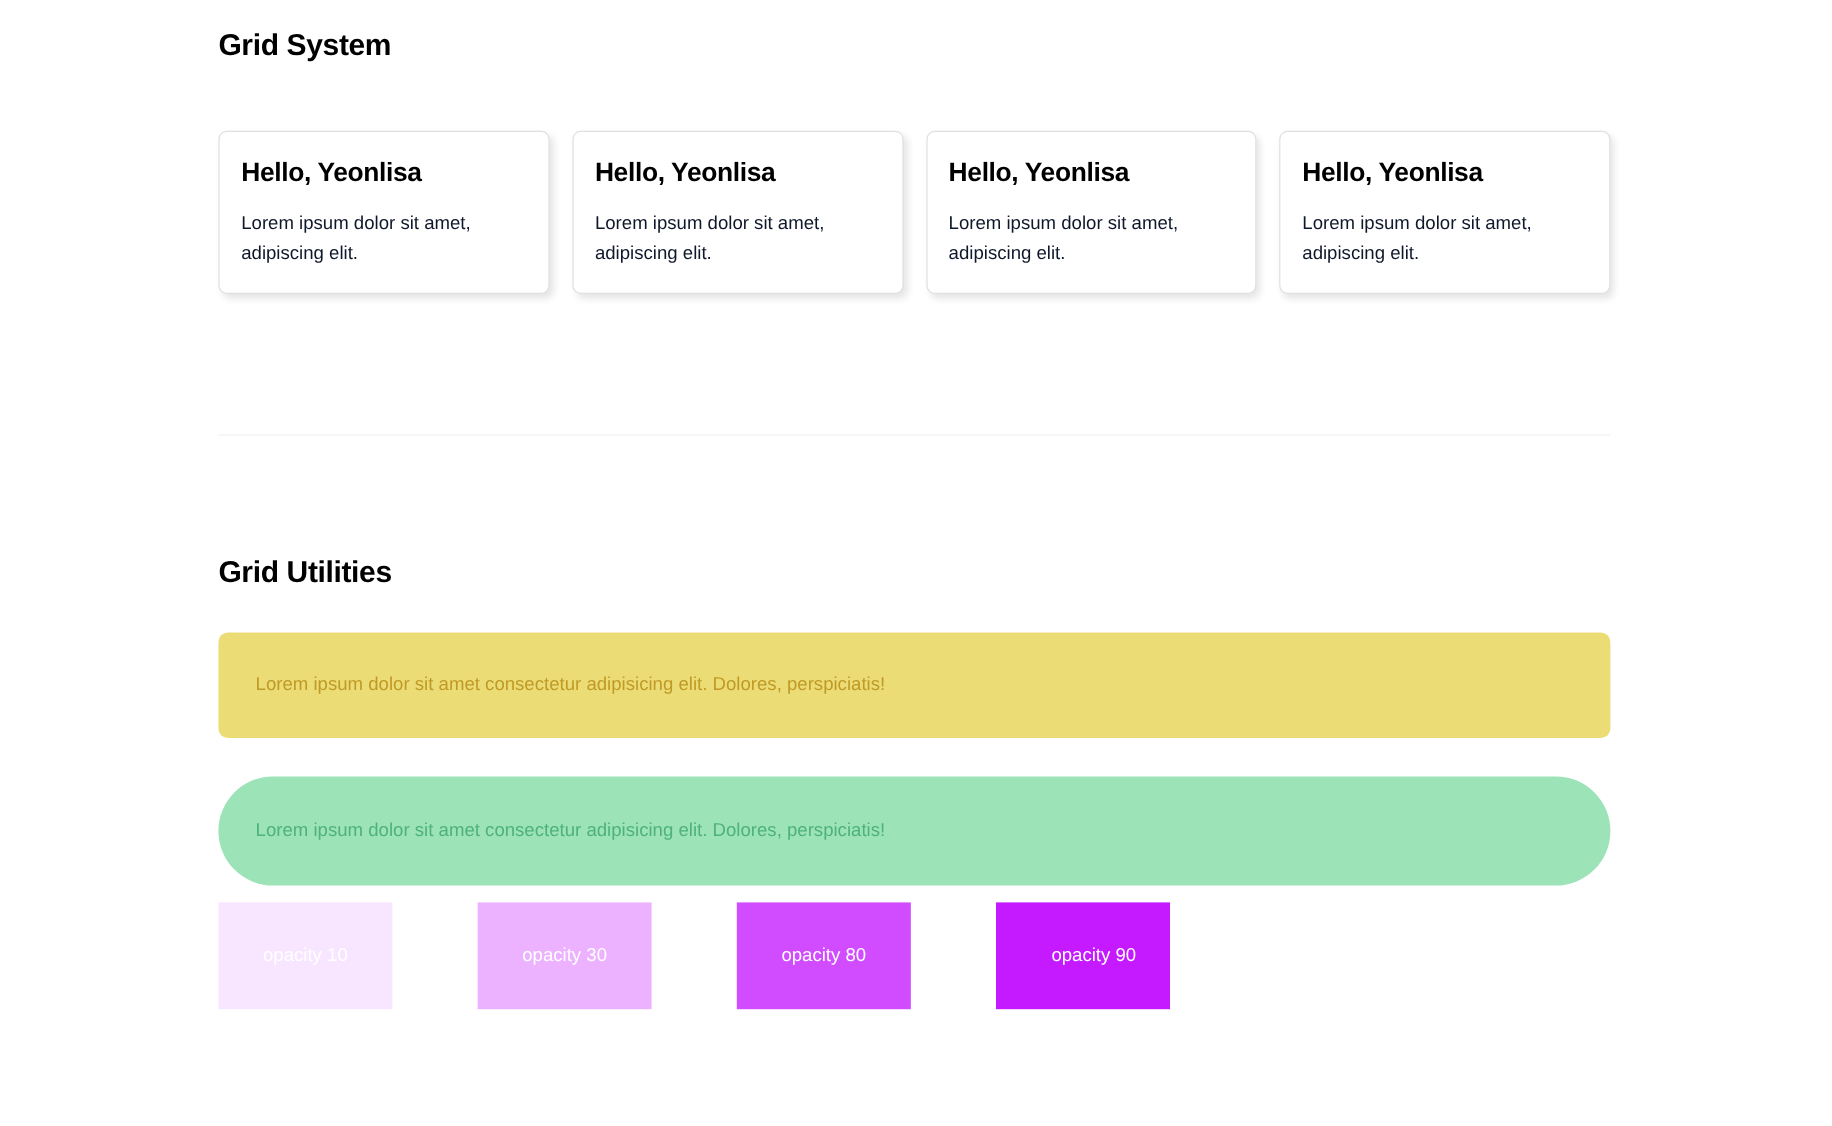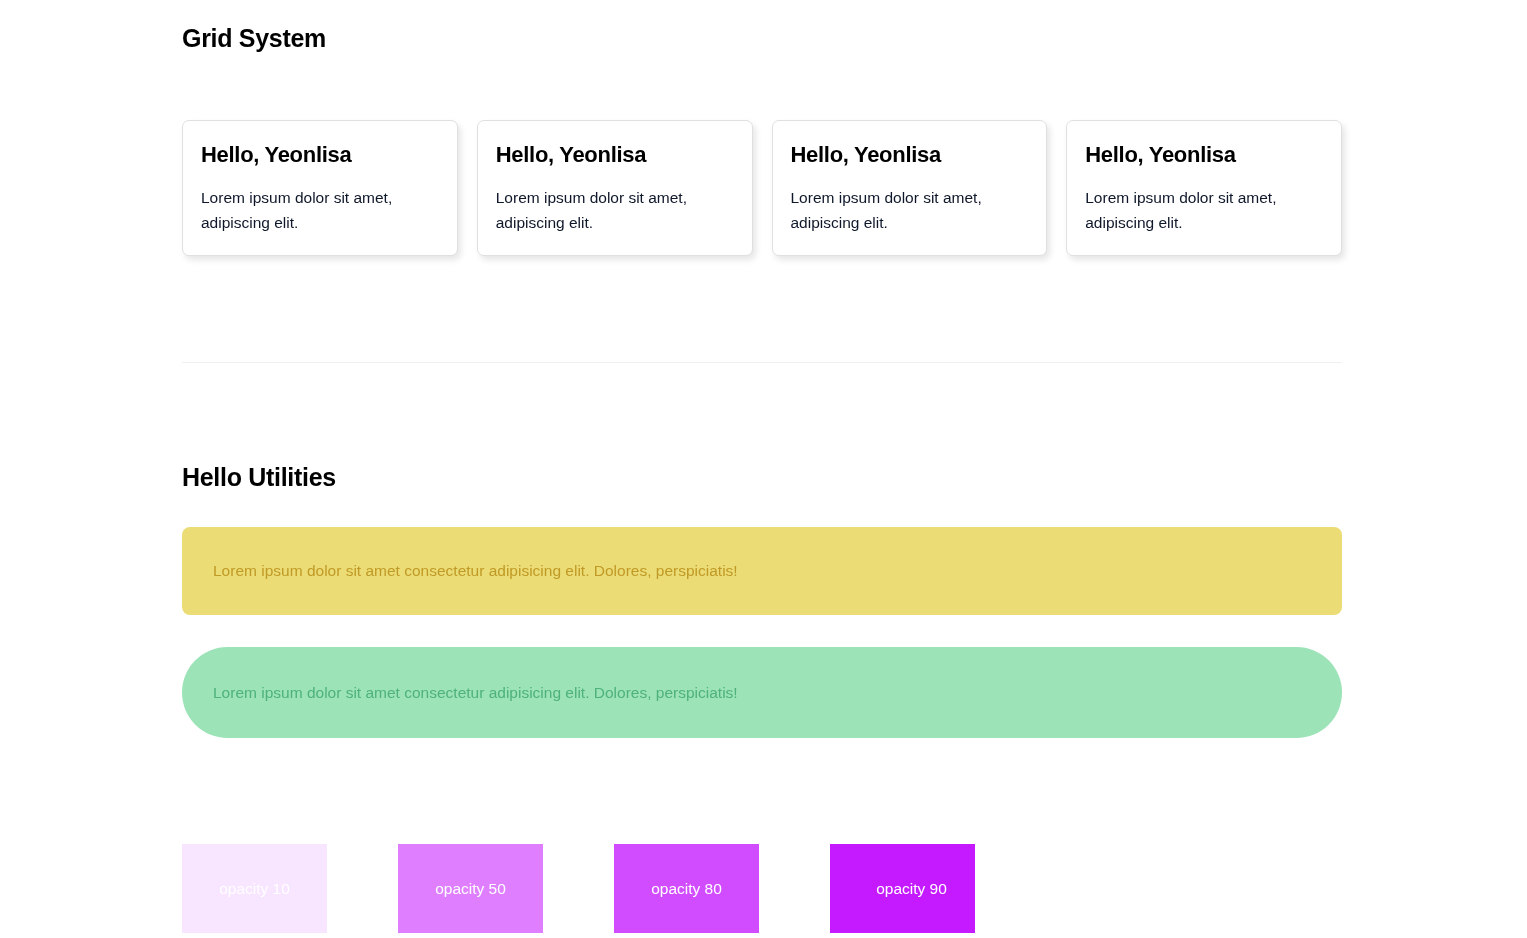--- a/index.html
+++ b/index.html
@@ -36,21 +36,21 @@
     color: #000000;
     margin: 0;
     line-height: 1;
   }
 
   #grid-system-title { top: 26px; }
   #using-utilities-title { top: 465px; }
 
   
   #card-grid {
-    top: 120px;
+    top: 109px;
     display: flex;
     gap: 19px;
   }
 
   .card {
     flex: 1 1 0;
     background: #ffffff;
     border: 1px solid #e0e0e0;
     border-radius: 7px;
     padding: 22px 18px 20px 18px;
@@ -105,21 +105,21 @@
   #alert-success {
     top: 647px;
     height: 91px;
     background: #9ce3b8;
     color: #4eb27a;
     border-radius: 46px;
   }
 
   
   #opacity-row {
-    top: 844px;
+    top: 752px;
     display: flex;
     gap: 71px;
   }
 
   .swatch {
     width: 145px;
     height: 89px;
     display: flex;
     align-items: center;
     justify-content: center;
@@ -160,40 +160,40 @@
 
     <div class="card">
       <h3 class="card-title">Hello, Yeonlisa</h3>
       <p class="card-text">Lorem ipsum dolor sit amet, adipiscing elit.</p>
     </div>
 
   </div>
 
   <hr class="container" id="divider">
 
-  <h2 class="container section-title" id="using-utilities-title">Hello Utilities</h2>
+  <h2 class="container section-title" id="using-utilities-title">Grid Utilities</h2>
 
   <div class="container alert" id="alert-warning">
     <span>Lorem ipsum dolor sit amet consectetur adipisicing elit. Dolores, perspiciatis!</span>
   </div>
 
   <div class="container alert" id="alert-success">
     <span>Lorem ipsum dolor sit amet consectetur adipisicing elit. Dolores, perspiciatis!</span>
   </div>
 
   <div class="container" id="opacity-row">
 
     <div class="swatch swatch-op-10">
       <span>opacity 10</span>
     </div>
 
-
-    <div class="swatch swatch-op-50">
-      <span>opacity 50</span>
-    </div>
+    <div class="swatch swatch-op-30">
+      <span>opacity 30</span>
+    </div>
+
 
     <div class="swatch swatch-op-70">
       <span>opacity 80</span>
     </div>
 
     <div class="swatch swatch-op-90">
       <span>opacity 90</span>
     </div>
 
   </div>

